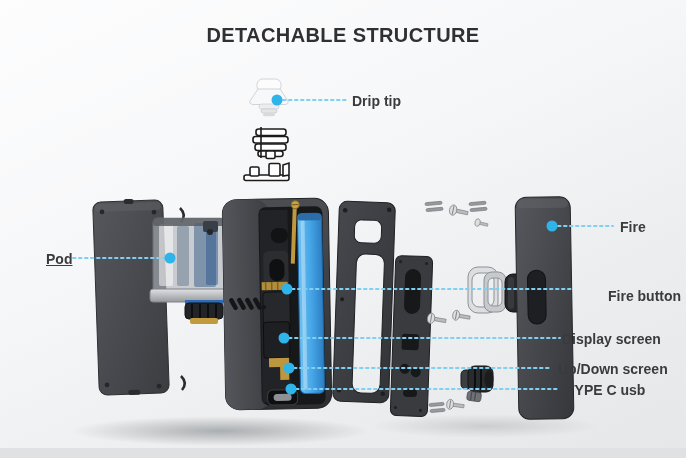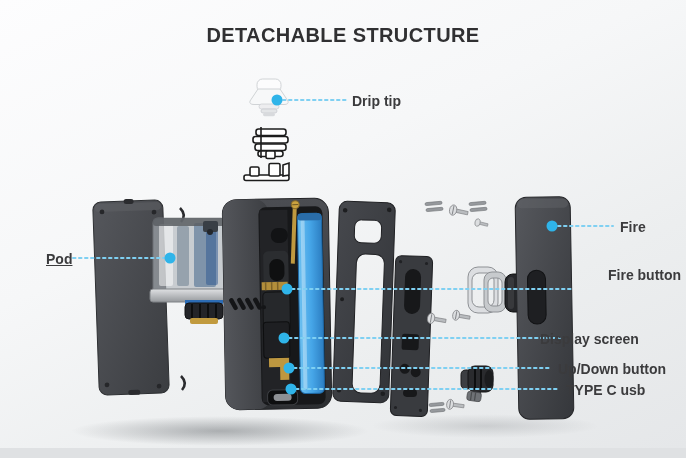--- a/index.html
+++ b/index.html
@@ -277,18 +277,18 @@
       <circle class="dot" cx="289" cy="368" r="5.5"></circle>
       <circle class="dot" cx="291" cy="389" r="5.5"></circle>
     </g>
   </svg>
 
   <div class="title">DETACHABLE STRUCTURE</div>
 
   <div class="callout" style="left:352px;top:94px;">Drip tip</div>
   <div class="callout" style="left:46px;top:252px;text-decoration:underline;">Pod</div>
   <div class="callout" style="left:620px;top:220px;">Fire</div>
-  <div class="callout" style="left:580px;top:268px;padding-left:28px;">Fire button</div>
-  <div class="callout" style="left:540px;top:332px;">Display screen</div>
-  <div class="callout" style="left:558px;top:362px;">Up/Down button</div>
+  <div class="callout" style="left:580px;top:289px;padding-left:28px;">Fire button</div>
+  <div class="callout" style="left:562px;top:332px;">Display screen</div>
+  <div class="callout" style="left:558px;top:362px;">Up/Down screen</div>
   <div class="callout" style="left:566px;top:383px;text-align:right;">TYPE C usb</div>
 
 </div>
 
 </body></html>

